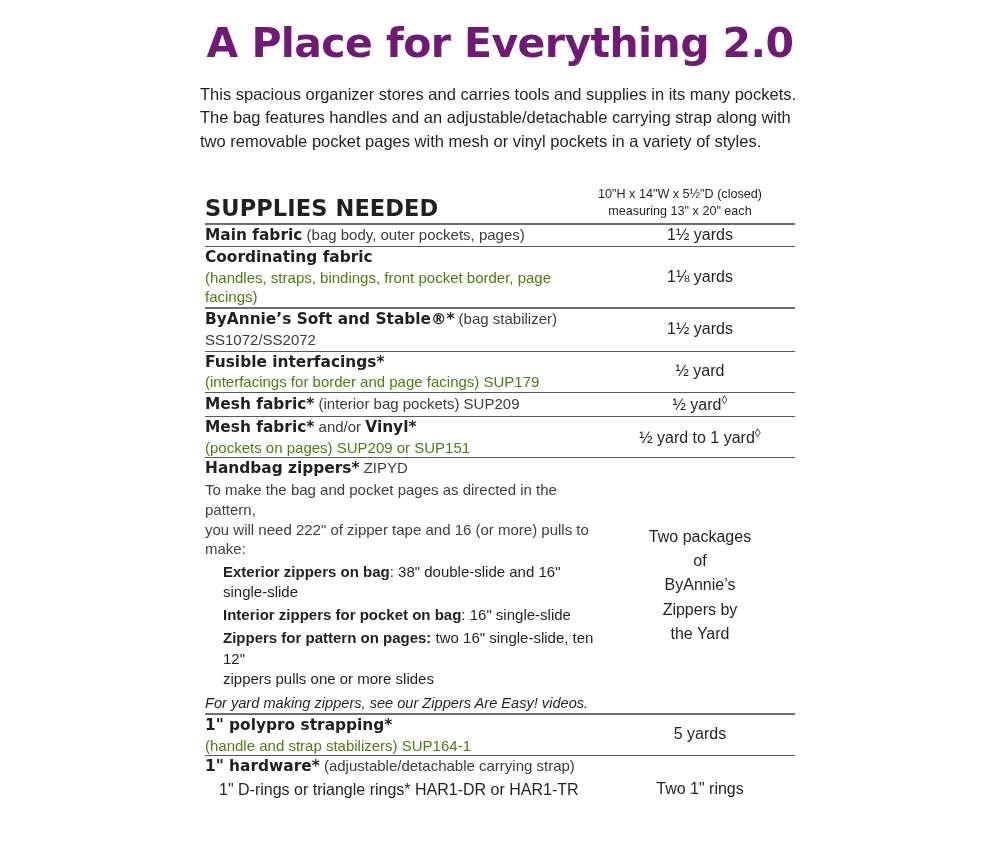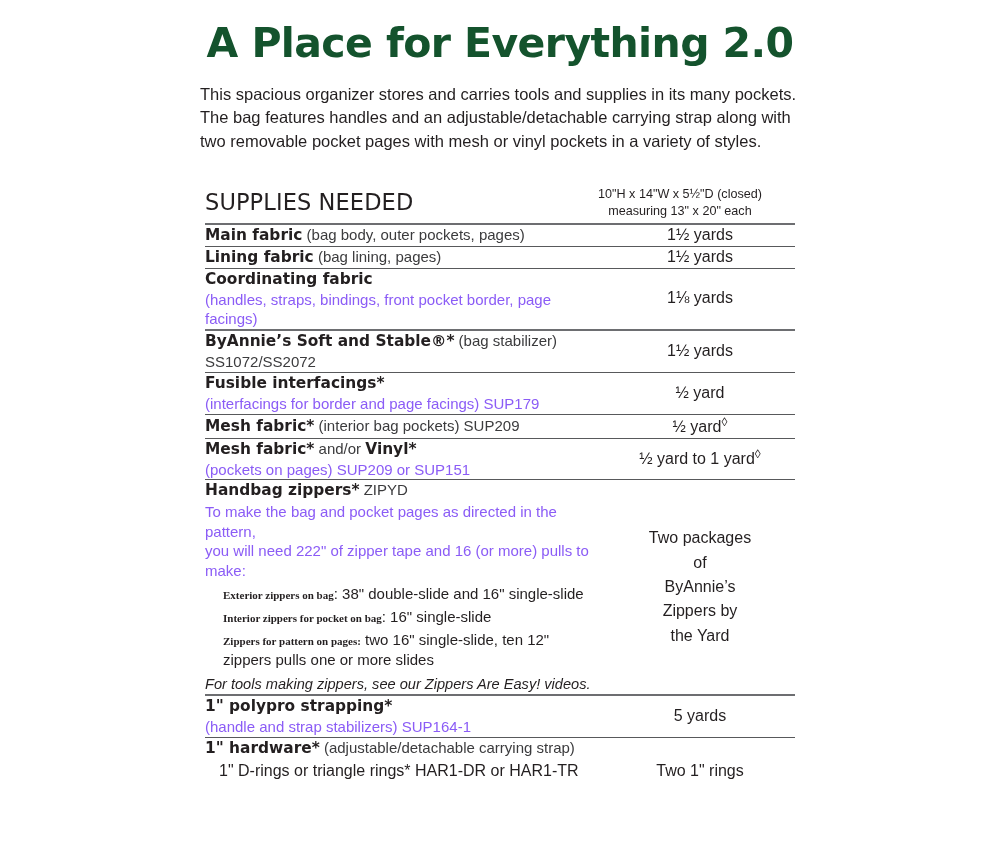--- a/index.html
+++ b/index.html
@@ -20,21 +20,21 @@
     padding: 0;
   }
 
   
   .title {
     text-align: center;
     font-family: "DejaVu Sans", sans-serif;
     font-weight: bold;
     font-size: 41px;
     letter-spacing: -0.6px;
-    color: #14532d;
+    color: #701a75;
     margin-top: 22px;
     line-height: 1.05;
   }
 
   
   .intro {
     width: 600px;
     margin: 18px auto 0 auto;
     font-size: 16.5px;
     line-height: 1.42;
@@ -46,25 +46,25 @@
     width: 590px;
     margin: 14px auto 0 auto;
     display: flex;
     align-items: flex-end;
     justify-content: space-between;
     position: relative;
     height: 56px;
   }
   .supplies-heading {
     font-family: "DejaVu Sans", sans-serif;
-    font-weight: normal;
+    font-weight: bold;
     font-size: 22.5px;
     letter-spacing: 0.1px;
     color: #231f20;
-    padding-bottom: 8px;
+    padding-bottom: 2px;
   }
   .dims {
     text-align: center;
     font-size: 12.6px;
     line-height: 1.35;
     color: #231f20;
     padding-bottom: 3px;
     width: 230px;
   }
 
@@ -96,40 +96,40 @@
   .cell-amount {
     padding: 5px 6px 5px 4px;
     font-size: 16px;
     text-align: center;
     line-height: 1.3;
     white-space: nowrap;
   }
 
   .nm { font-weight: bold; font-family: "DejaVu Sans", sans-serif; font-size: 15.4px; }
   .ds { font-weight: normal; font-size: 15px; color: #3b3b3d; }
-  .sub2 { display: block; font-size: 15px; color: #8b5cf6; line-height: 1.3; }
+  .sub2 { display: block; font-size: 15px; color: #4d7c0f; line-height: 1.3; }
   .diamond { font-size: 12px; vertical-align: super; }
 
   
   .zip-intro {
     font-size: 15px;
     line-height: 1.32;
-    color: #8b5cf6;
+    color: #404040;
     margin-top: 1px;
   }
   .zip-list {
     margin: 3px 0 0 18px;
     font-size: 15px;
     line-height: 1.34;
   }
   .zip-list li {
     list-style: none;
     margin-bottom: 3px;
   }
-  .zip-list b { font-family: Liberation Serif, serif; font-size: 11px; }
+  .zip-list b { font-family: Liberation Sans, sans-serif; font-size: 15px; }
   .zip-note {
     font-style: italic;
     font-size: 14.6px;
     margin-top: 5px;
     color: #231f20;
   }
   .pkg-lines {
     text-align: center;
     font-size: 16px;
     line-height: 1.52;
@@ -166,26 +166,20 @@
       </colgroup>
     <tbody>
 
       <tr class="row thick">
         <td class="cell-item">
           <span class="nm">Main fabric</span><span class="ds"> (bag body, outer pockets, pages)</span>
         </td>
         <td class="cell-amount">1½ yards</td>
       </tr>
 
-      <tr class="row">
-        <td class="cell-item">
-          <span class="nm">Lining fabric</span><span class="ds"> (bag lining, pages)</span>
-        </td>
-        <td class="cell-amount">1½ yards</td>
-      </tr>
 
       <tr class="row">
         <td class="cell-item">
           <span class="nm">Coordinating fabric</span>
           <span class="sub2">(handles, straps, bindings, front pocket border, page facings)</span>
         </td>
         <td class="cell-amount">1⅛ yards</td>
       </tr>
 
       <tr class="row thick">
@@ -225,21 +219,21 @@
           </div>
           <div class="zip-intro">
             <div>To make the bag and pocket pages as directed in the pattern,</div>
             <div>you will need 222" of zipper tape and 16 (or more) pulls to make:</div>
           </div>
           <ul class="zip-list">
             <li><b>Exterior zippers on bag</b><span>: 38" double-slide and 16" single-slide</span></li>
             <li><b>Interior zippers for pocket on bag</b><span>: 16" single-slide</span></li>
             <li><b>Zippers for pattern on pages:</b><span> two 16" single-slide, ten 12"</span><br><span>zippers pulls one or more slides</span></li>
           </ul>
-          <div class="zip-note">For tools making zippers, see our Zippers Are Easy! videos.</div>
+          <div class="zip-note">For yard making zippers, see our Zippers Are Easy! videos.</div>
         </td>
         <td class="cell-amount">
           <div class="pkg-lines">
             <div>Two packages</div>
             <div>of</div>
             <div>ByAnnie’s</div>
             <div>Zippers by</div>
             <div>the Yard</div>
           </div>
         </td>

